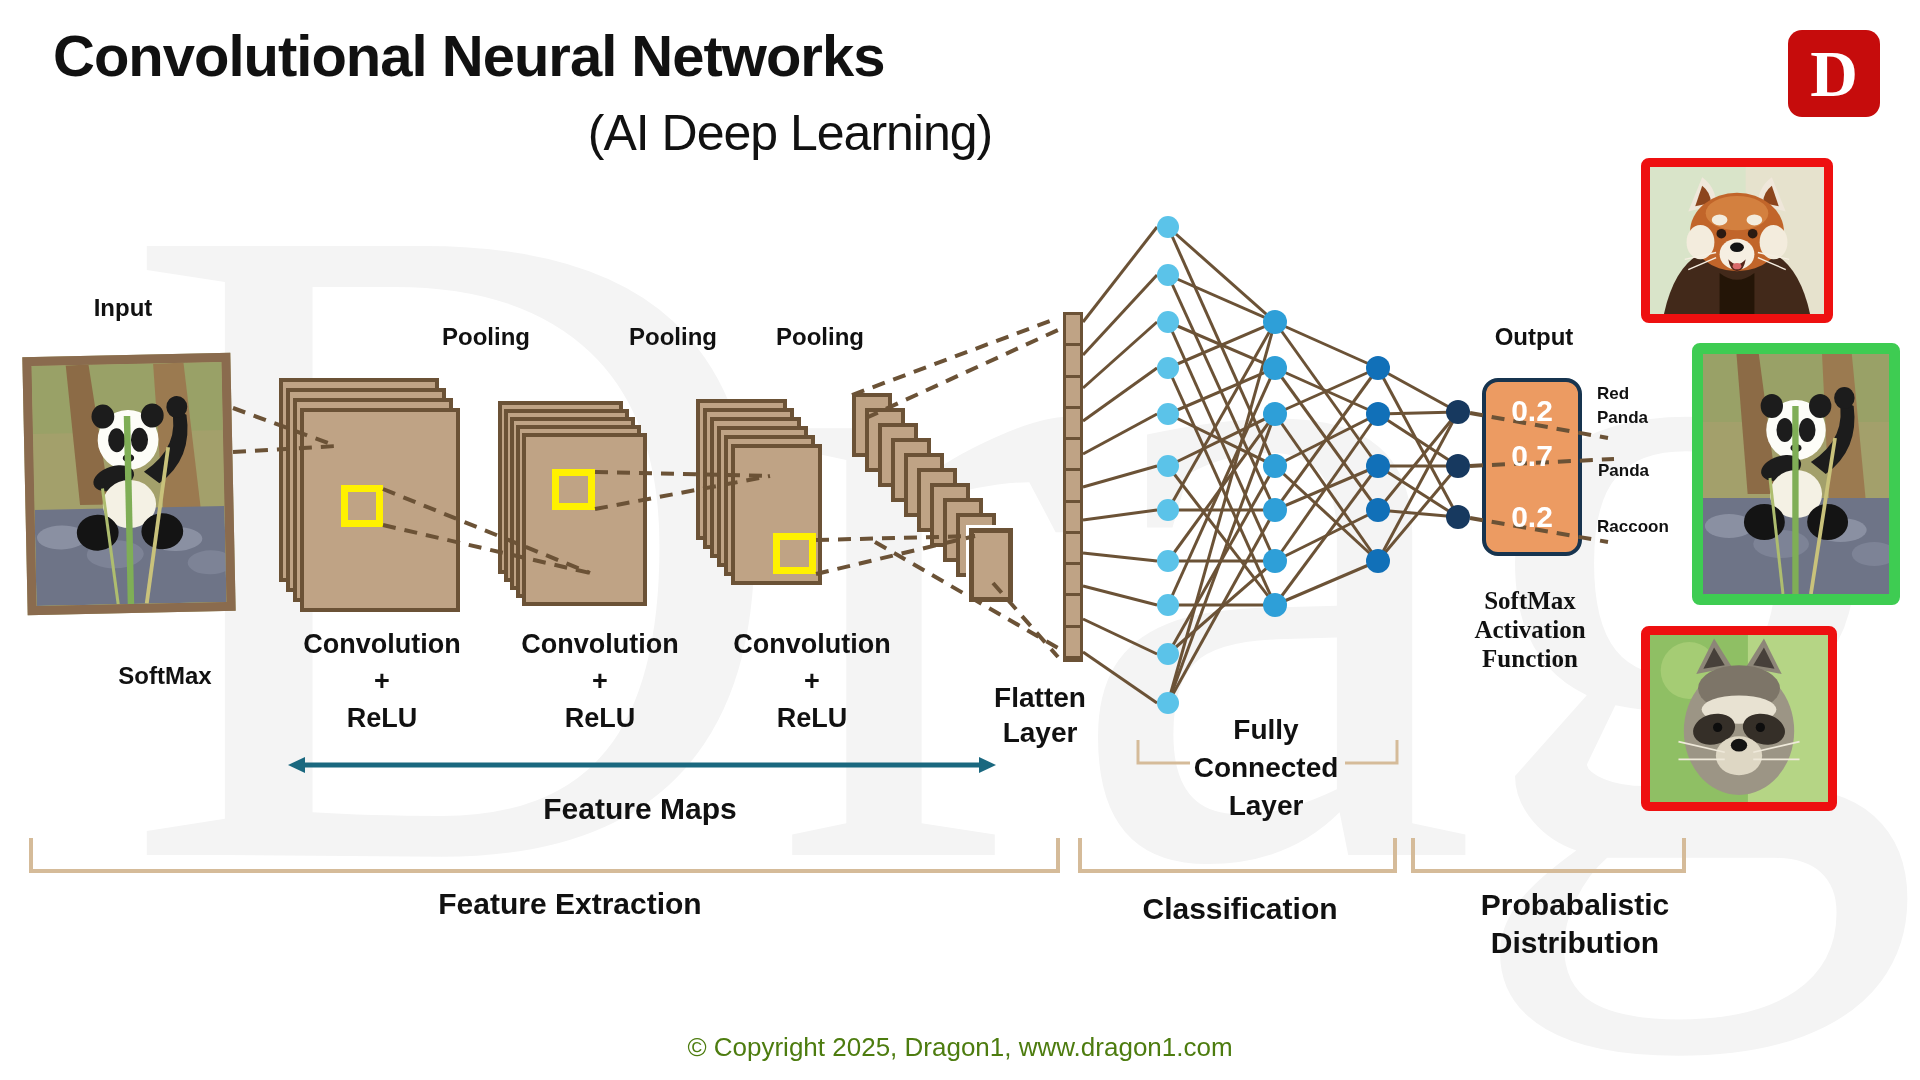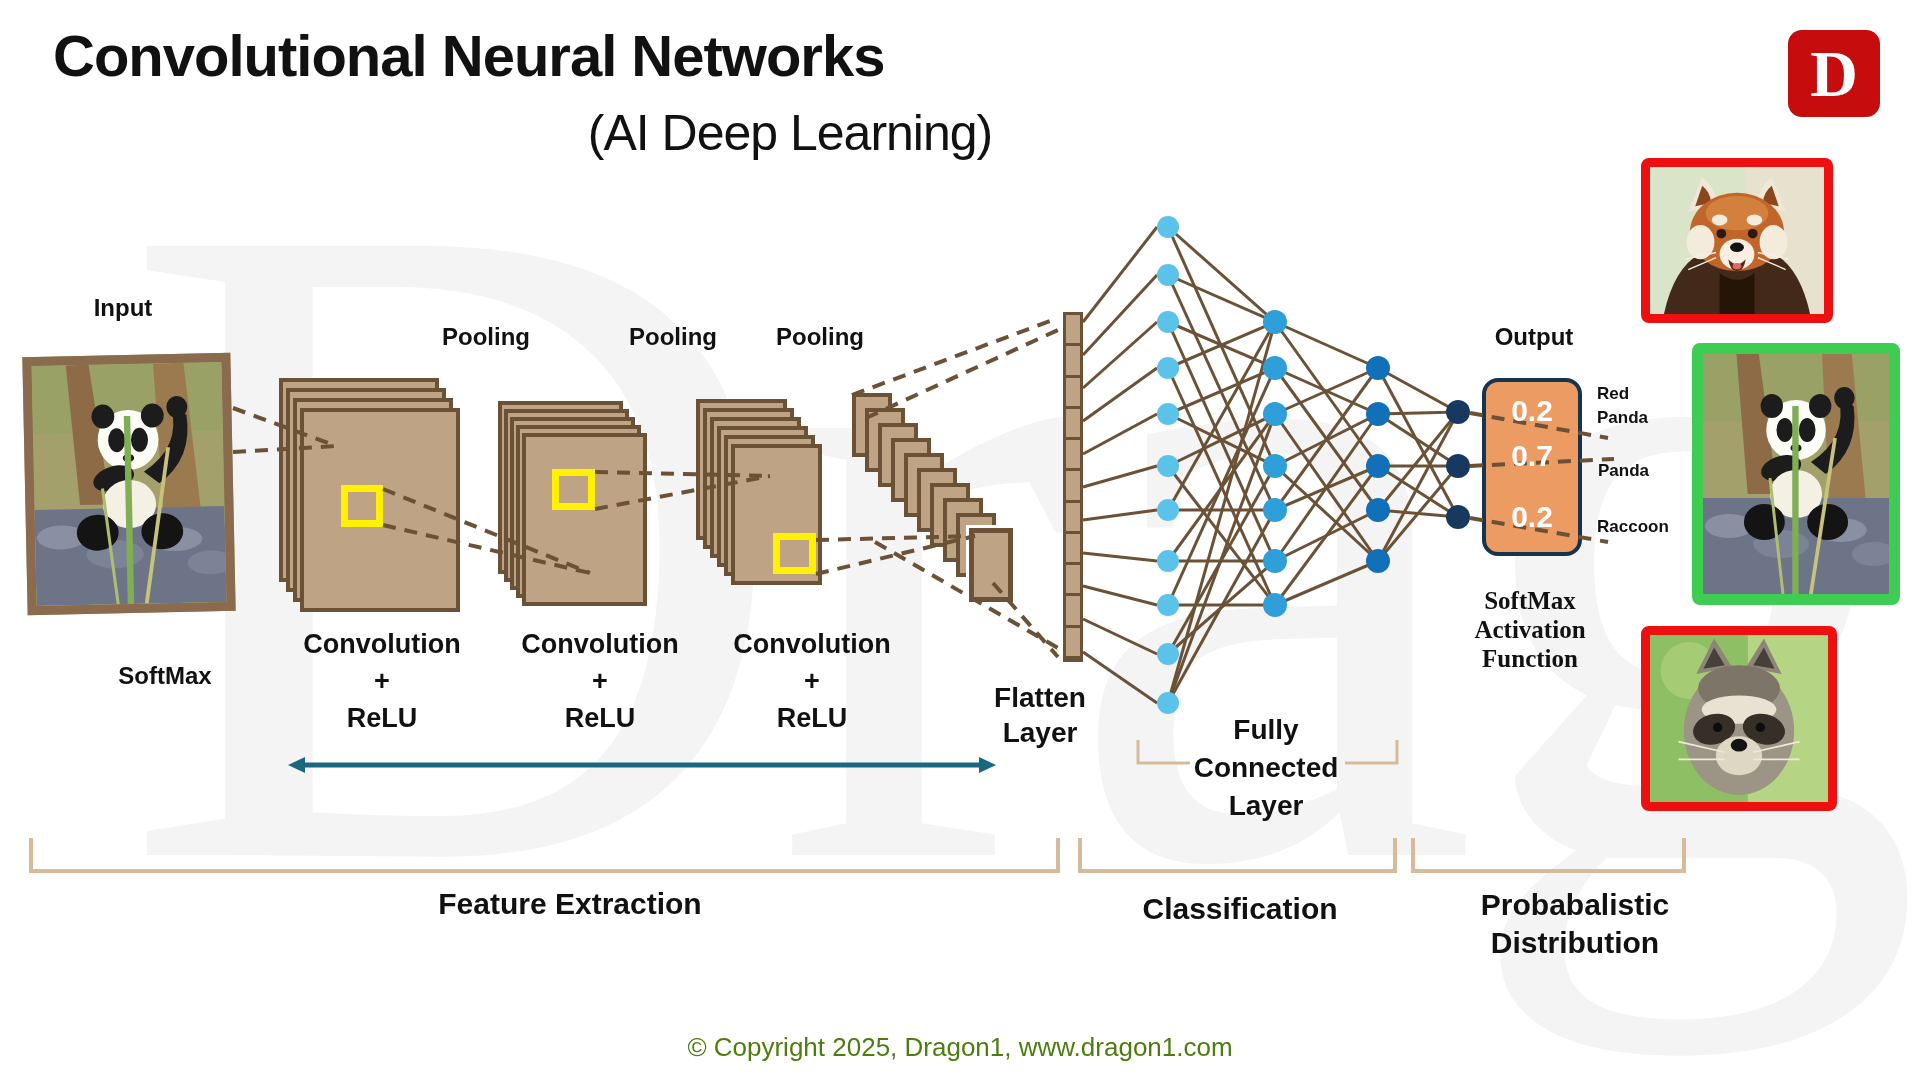--- a/index.html
+++ b/index.html
@@ -331,20 +331,21 @@
       <div>Flatten</div>
       <div>Layer</div>
     </div>
 
     <div class="lbl" style="left:1156px;top:711px;width:220px;font-size:28px;line-height:38px;">
       <div>Fully</div>
       <div>Connected</div>
       <div>Layer</div>
     </div>
 
+    <div class="lbl lbl-30" style="left:490px;top:792px;width:300px;">Feature Maps</div>
 
     <div class="lbl lbl-27" style="left:1454px;top:323px;width:160px;">Output</div>
 
     <div class="lbl" style="left:1420px;top:586px;width:220px;font-size:25px;line-height:29px;font-family:Liberation Serif, serif;">
       <div>SoftMax</div>
       <div>Activation</div>
       <div>Function</div>
     </div>
 
     <div class="box-val" style="left:1482px;top:394px;">0.2</div>

